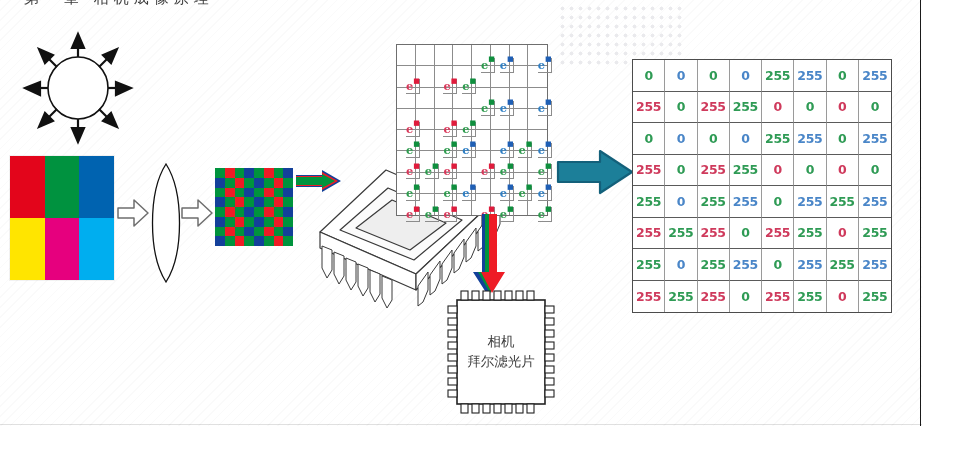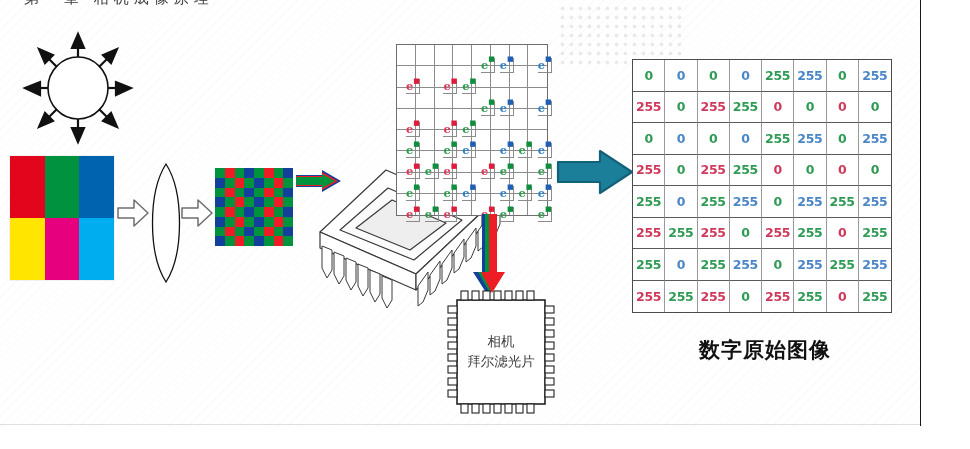--- a/index.html
+++ b/index.html
@@ -478,15 +478,14 @@
       <span style="color: rgb(74, 134, 200);">255</span>
       <span style="color: rgb(207, 58, 92);">255</span>
       <span style="color: rgb(47, 155, 85);">255</span>
       <span style="color: rgb(207, 58, 92);">255</span>
       <span style="color: rgb(47, 155, 85);">0</span>
       <span style="color: rgb(207, 58, 92);">255</span>
       <span style="color: rgb(47, 155, 85);">255</span>
       <span style="color: rgb(207, 58, 92);">0</span>
       <span style="color: rgb(47, 155, 85);">255</span>
     </div>
-  <div class="rawlabel">数字原始图像</div>
 
 </div>
 
 </body></html>

